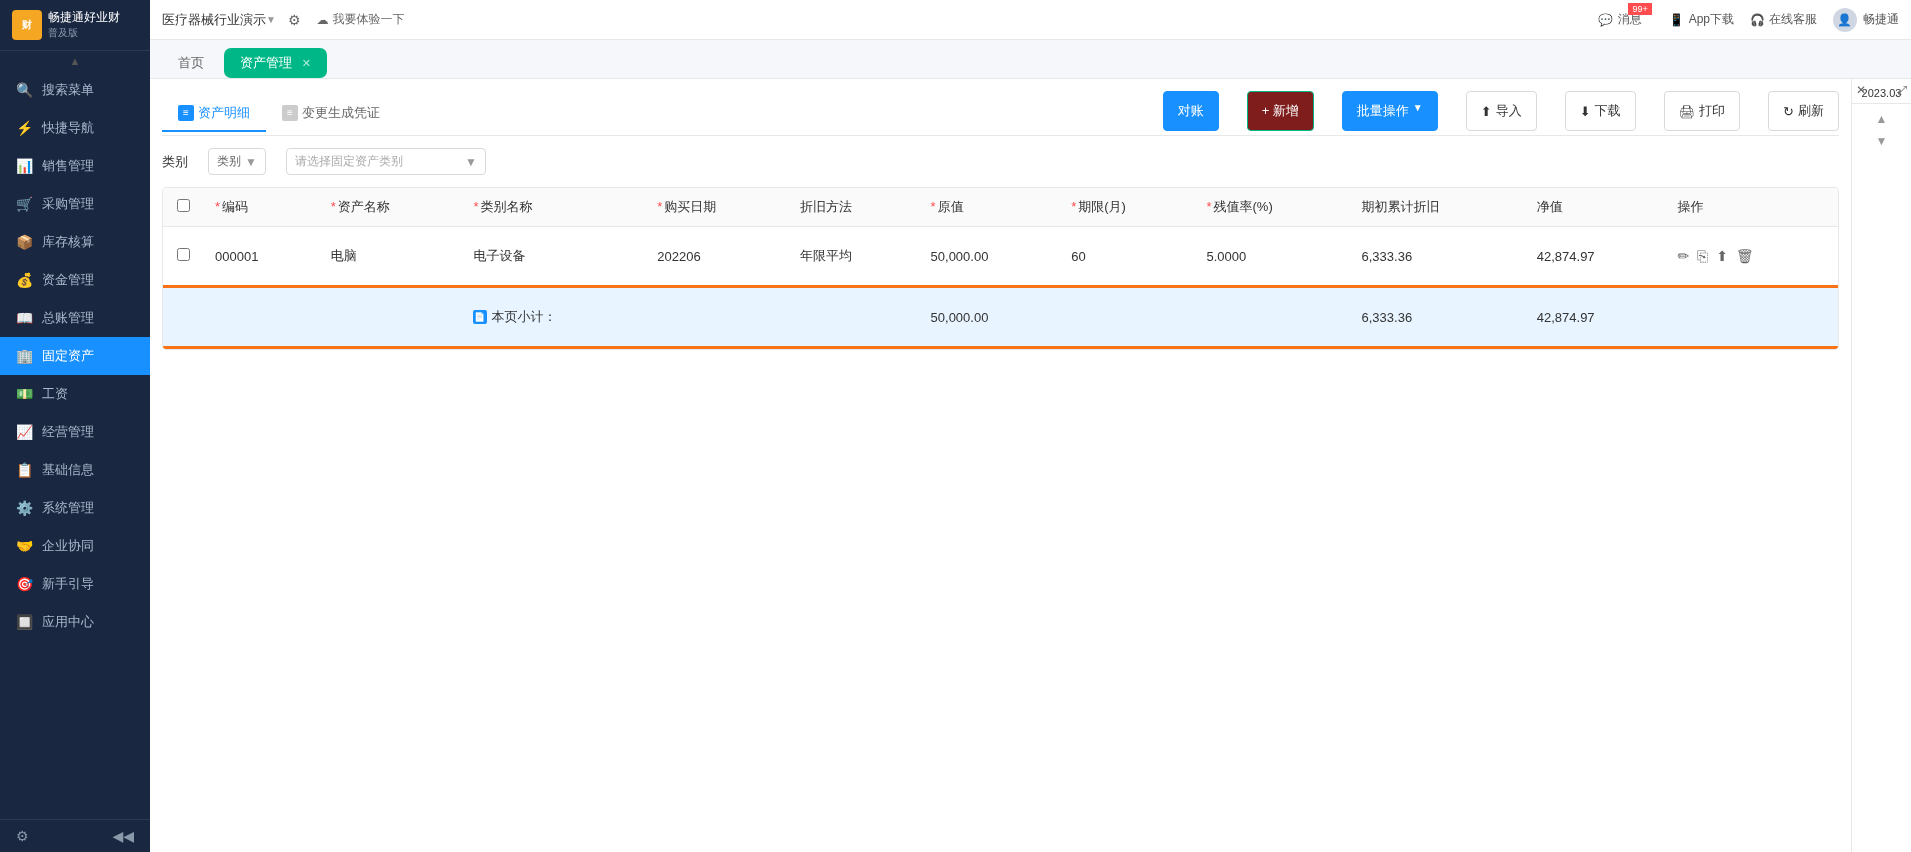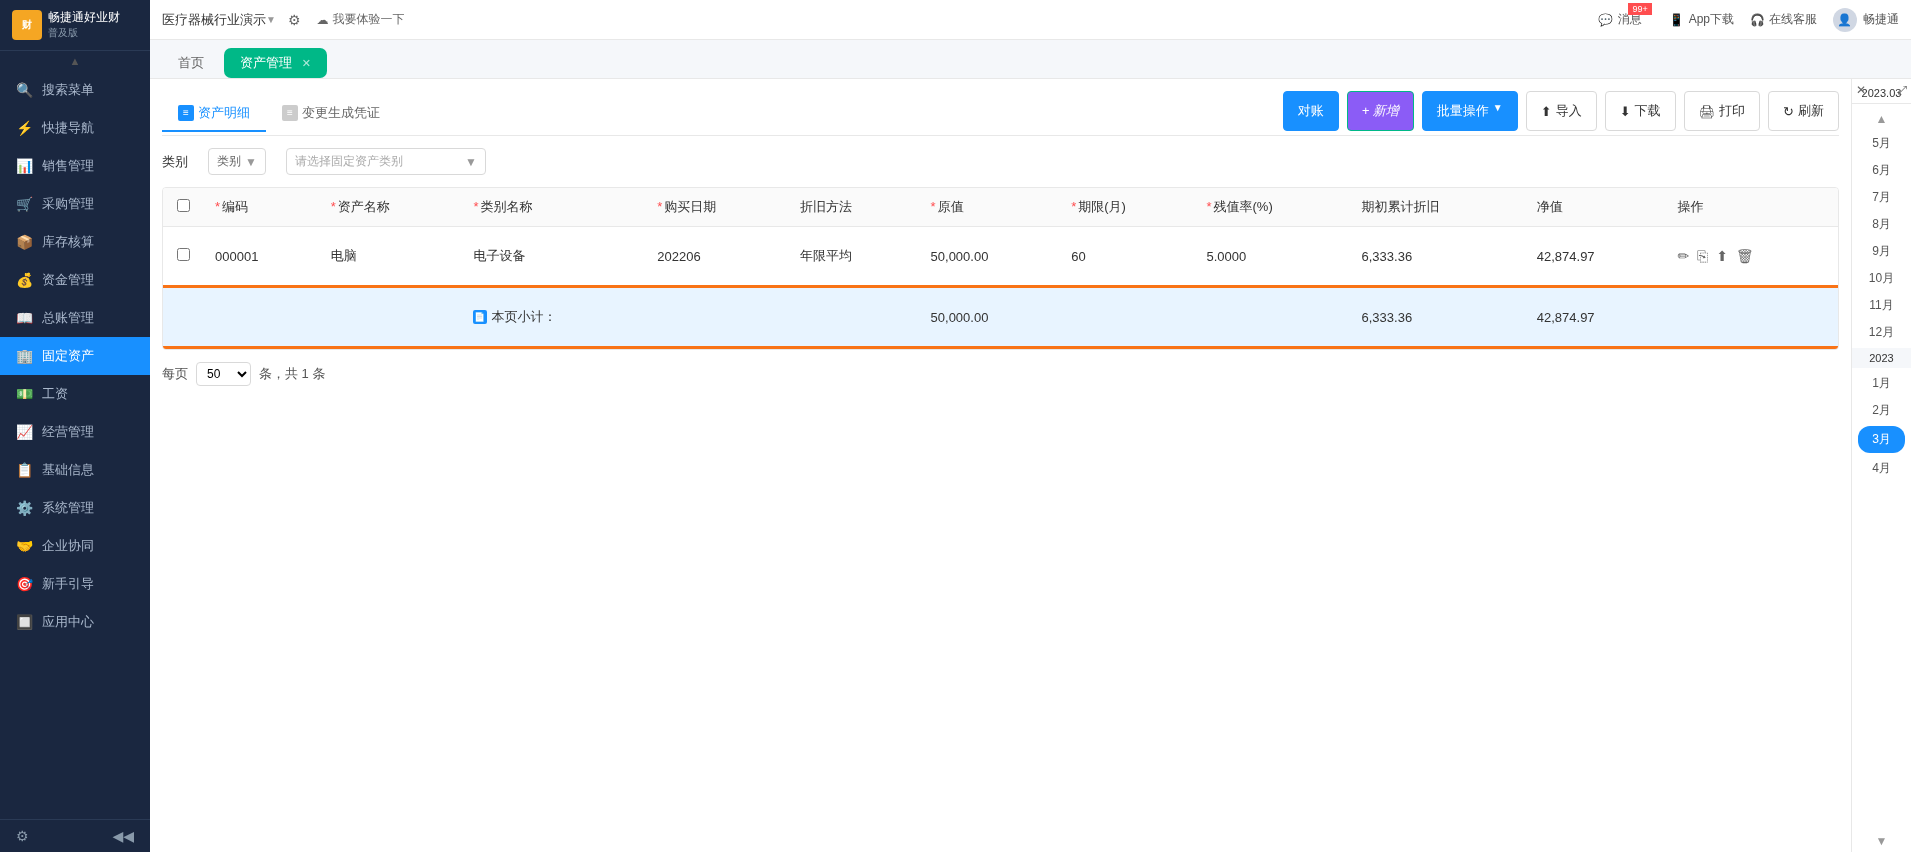--- a/index.html
+++ b/index.html
@@ -257,23 +257,24 @@
     .filter-input .arrow { color: #999; margin-left: auto; }
     .btn {
       padding: 10px 14px;
       border-radius: 4px;
       font-size: 13px;
       cursor: pointer;
       border: 1px solid transparent;
       display: flex;
       align-items: center;
       gap: 4px;
+      margin-left: 20px;
     }
     .btn-primary { background: #1890ff; color: white; border-color: #1890ff; }
-    .btn-teal { background: #8b5cf6; color: white; border-color: #00b887; font-style: italic; }
+    .btn-teal { background: #7f1d1d; color: white; border-color: #00b887; }
     .btn-default { background: white; color: #333; border: 1px solid #d9d9d9; }
     .btn-batch {
       background: #1890ff;
       color: white;
       border-color: #1890ff;
       display: flex;
       align-items: flex-start;
       gap: 4px;
     }
     .btn-batch .arrow { font-size: 10px; }
@@ -675,50 +676,26 @@
               <td></td>
               <td></td>
               <td>6,333.36</td>
               <td>42,874.97</td>
               <td></td>
             </tr>
           </tbody>
         </table>
       </div>
 
-      <div class="pagination">
-        <span>每页</span>
-        <select class="page-size-select">
-          <option value="50">50</option>
-          <option value="20">20</option>
-          <option value="100">100</option>
-        </select>
-        <span>条，共 1 条</span>
-      </div>
 
     </div>
 
     <div class="right-panel">
       <div class="right-panel-header">
         <span class="panel-close">✕</span>
         <span>2023.03</span>
         <span class="panel-expand">⤢</span>
       </div>
       <div class="nav-arrow">▲</div>
-      <div class="timeline">
-        <div class="timeline-month">5月</div>
-        <div class="timeline-month">6月</div>
-        <div class="timeline-month">7月</div>
-        <div class="timeline-month">8月</div>
-        <div class="timeline-month">9月</div>
-        <div class="timeline-month">10月</div>
-        <div class="timeline-month">11月</div>
-        <div class="timeline-month">12月</div>
-        <div class="timeline-year">2023</div>
-        <div class="timeline-month">1月</div>
-        <div class="timeline-month">2月</div>
-        <div class="timeline-month current">3月</div>
-        <div class="timeline-month">4月</div>
-      </div>
       <div class="nav-arrow">▼</div>
     </div>
   </div>
 </div>
 
 </body></html>

